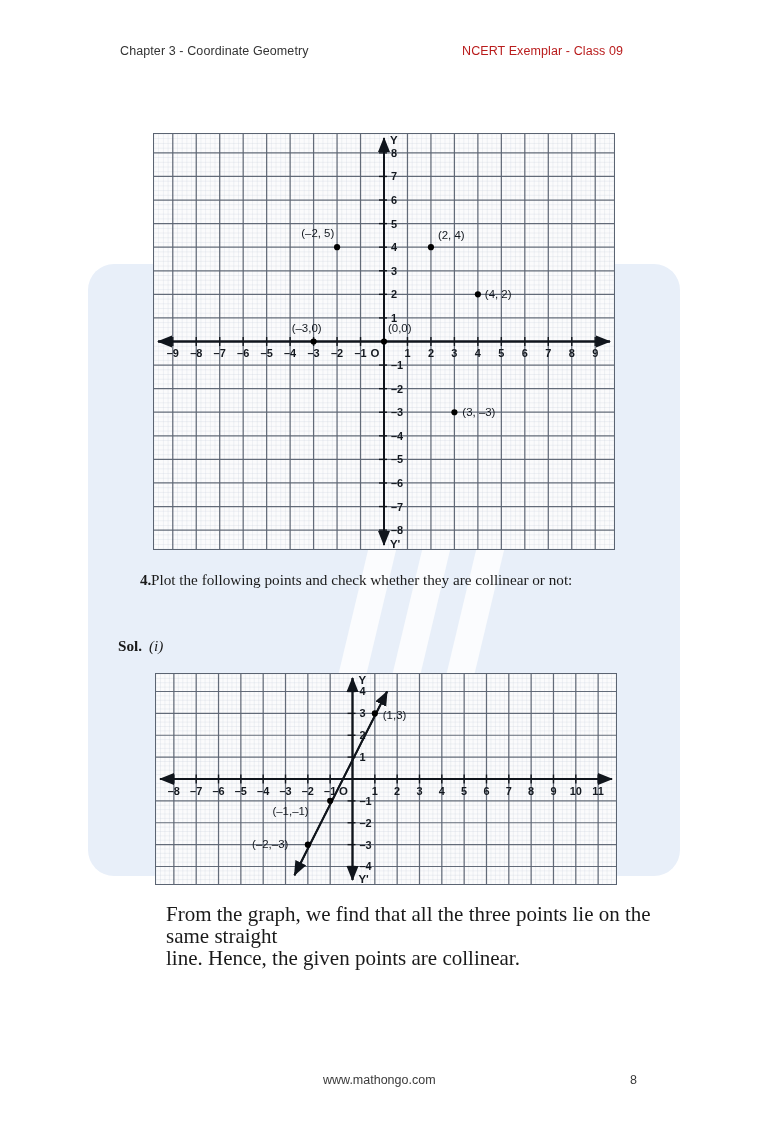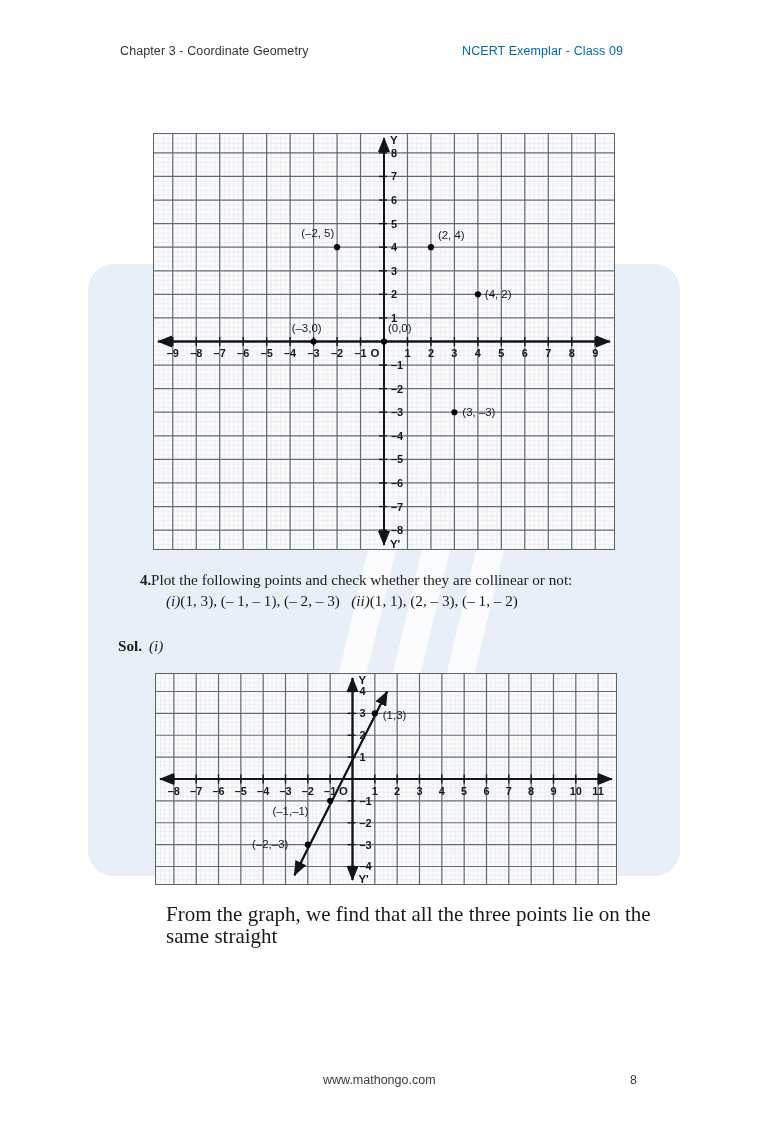--- a/index.html
+++ b/index.html
@@ -50,21 +50,21 @@
     position: absolute; left: 120px; top: 0;
     font-family: "Liberation Sans", sans-serif;
     font-size: 12.5px;
     color: #333333;
     letter-spacing: 0.1px;
   }
   #header .hdr-right {
     position: absolute; left: 462px; top: 0;
     font-family: "Liberation Sans", sans-serif;
     font-size: 12.5px;
-    color: #0369a1;
+    color: #b91c1c;
     letter-spacing: 0.1px;
   }
 
   
   .graph-box {
     position: absolute;
     z-index: 4;
     background: #fbfbfc;
     border: 1.4px solid #5b6472;
     box-sizing: border-box;
@@ -460,23 +460,20 @@
         <text x="235" y="198.5" text-anchor="start" class="pt-label">(0,0)</text>
         <circle cx="301.7142857142857" cy="279.57954545454544" r="3.1" fill="#000000"></circle>
         <text x="309.7142857142857" y="283.57954545454544" text-anchor="start" class="pt-label">(3, –3)</text>
       </g>
     </svg>
 </div>
 
 <div id="question-block">
   <span class="q-num">4.</span>
   <div class="q-line-1">Plot the following points and check whether they are collinear or not:</div>
-  <div class="q-line">
-    <span class="ital">(i)</span><span>(1, 3), (– 1, – 1), (– 2, – 3)</span>&nbsp;&nbsp;&nbsp;<span class="ital">(ii)</span><span>(1, 1), (2, – 3), (– 1, – 2)</span>
-  </div>
 </div>
 
 <div id="sol-block">
   <span class="sol-label">Sol.</span><span class="sol-part">(i)</span>
 </div>
 
 <div id="graph-2" class="graph-box">
   <svg class="graph-svg" id="svg-graph-2" viewBox="0 0 462 212" preserveAspectRatio="none">
       <g>
         <line x1="0" y1="0" x2="0" y2="212" stroke="#c4ccd8" stroke-width="0.4" opacity="0.65"></line>
@@ -717,18 +714,19 @@
         <circle cx="174.93203883495147" cy="128.08333333333331" r="3.1" fill="#000000"></circle>
         <text x="116.93203883495147" y="142.08333333333331" text-anchor="start" class="pt-label">(–1,–1)</text>
         <circle cx="152.50485436893203" cy="172.25" r="3.1" fill="#000000"></circle>
         <text x="96.50485436893203" y="175.25" text-anchor="start" class="pt-label">(–2,–3)</text>
       </g>
     </svg>
 </div>
 
 <div id="conclusion-block">
   <div>From the graph, we find that all the three points lie on the same straight</div>
+  <div>line. Hence, the given points are collinear.</div>
 </div>
 
 <div id="footer">
   <div class="foot-url">www.mathongo.com</div>
   <div class="foot-page">8</div>
 </div>
 
 </body></html>

